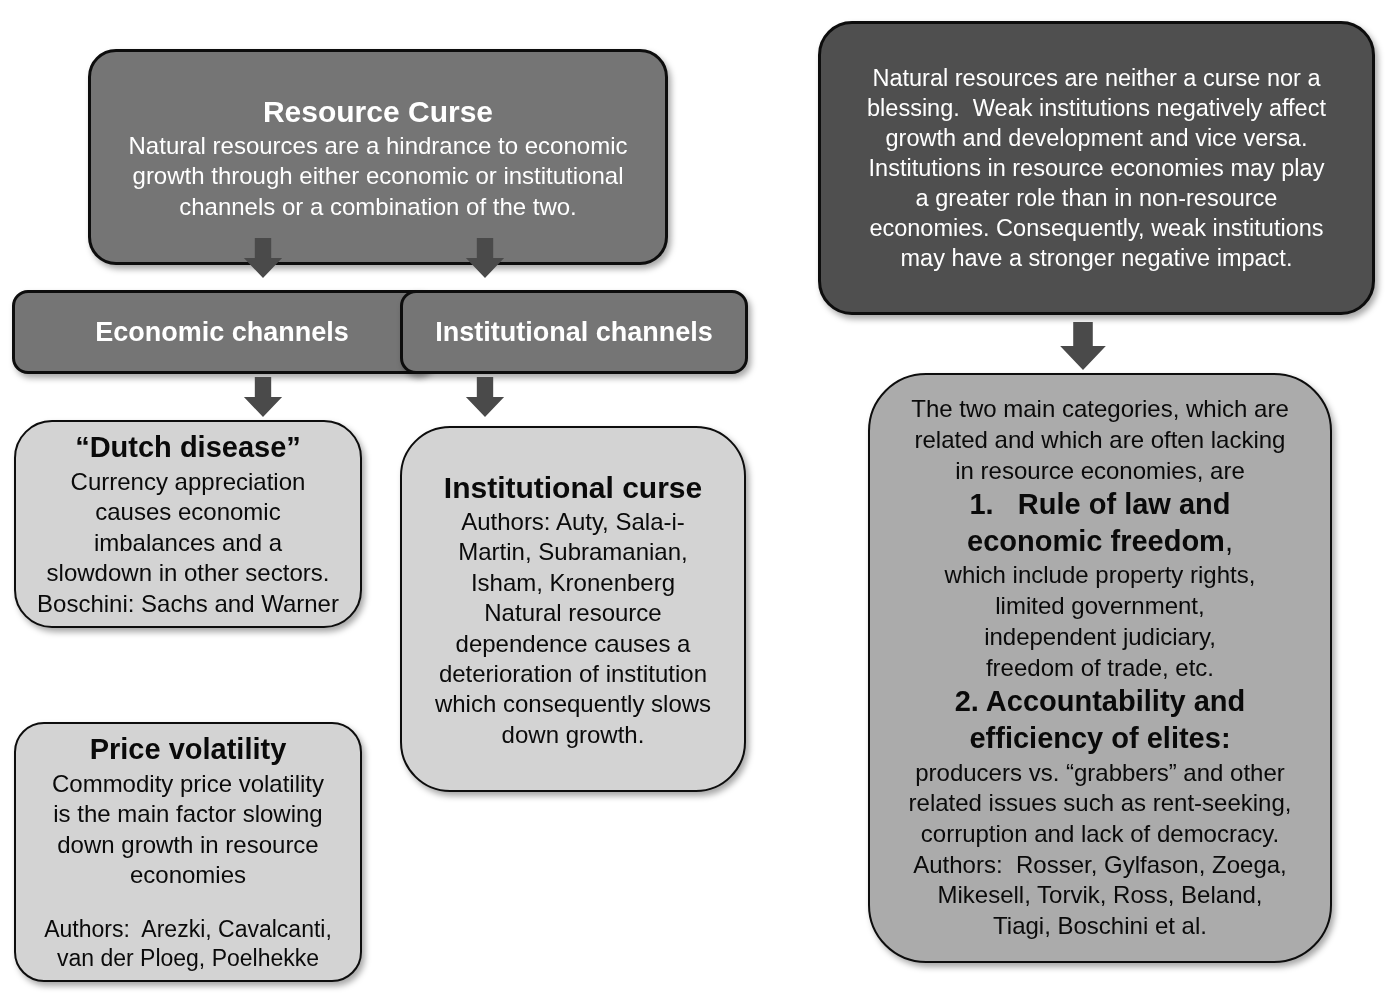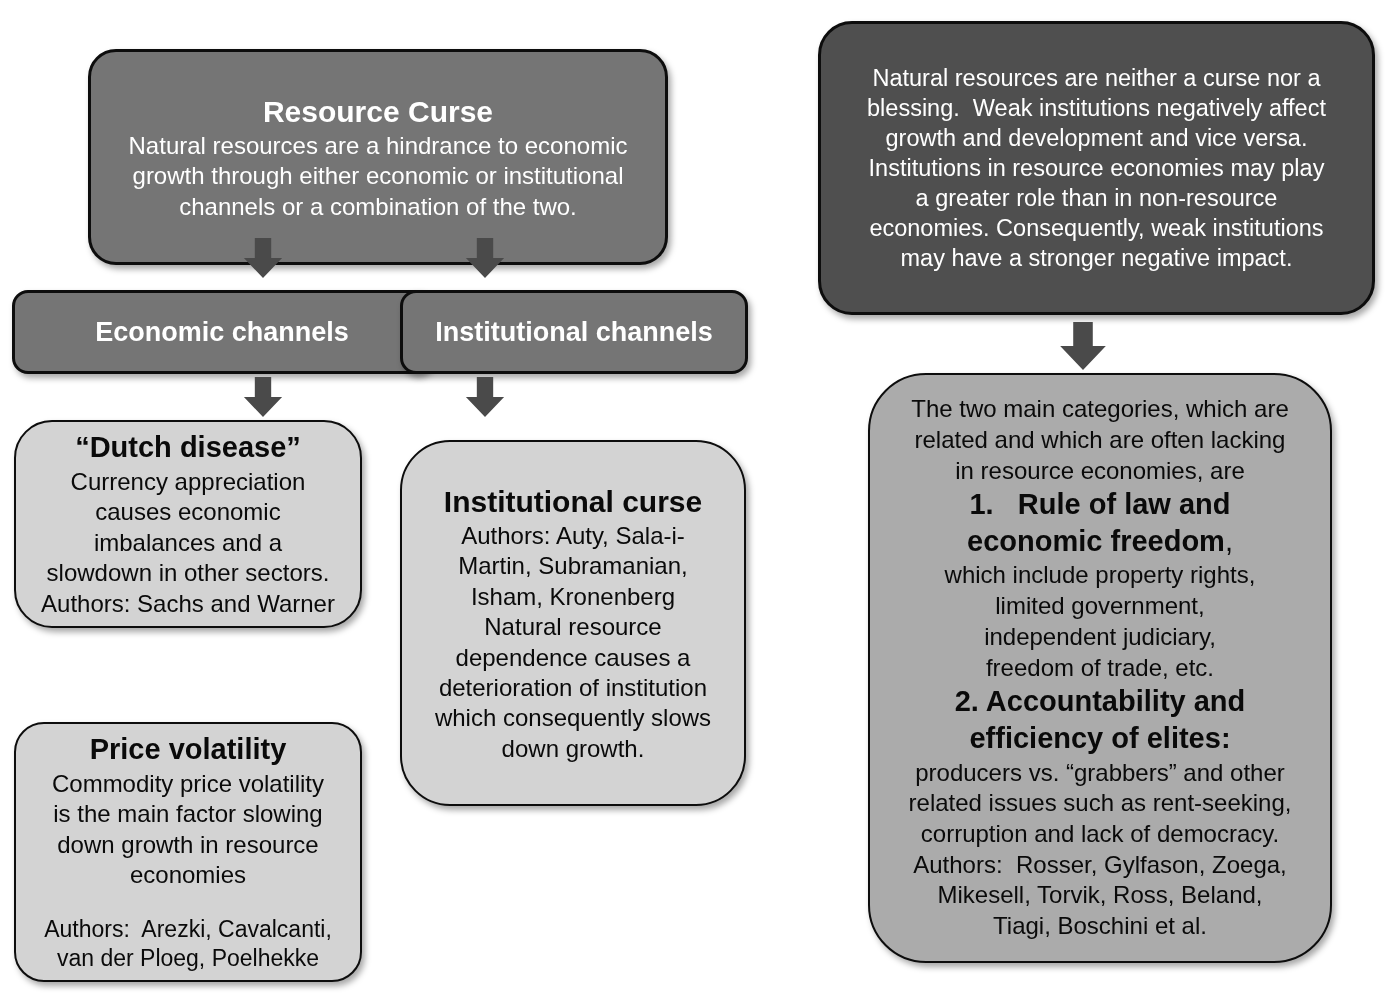--- a/index.html
+++ b/index.html
@@ -32,21 +32,21 @@
   .cat{background:var(--categories-box);color:var(--text-dark);border-width:2.5px;}
 
   .pre{white-space:pre-line;}
 
   
   .resource-curse{left:88px;top:14px;width:580px;height:216px;border-radius:28px;margin-top:35px;}
   .institutionalism{left:818px;top:21px;width:557px;height:294px;border-radius:34px;}
   .econ-channels{left:12px;top:290px;width:420px;height:84px;border-radius:16px;}
   .inst-channels{left:400px;top:290px;width:348px;height:84px;border-radius:16px;}
   .dutch{left:14px;top:420px;width:348px;height:208px;border-radius:38px;padding:6px 10px;}
-  .inst-curse{left:400px;top:440px;width:346px;height:366px;border-radius:50px;padding:6px 12px;align-items:center;}
+  .inst-curse{left:400px;top:426px;width:346px;height:366px;border-radius:50px;padding:6px 12px;align-items:center;}
   .price{left:14px;top:722px;width:348px;height:260px;border-radius:30px;padding:6px 8px;}
   .categories{left:868px;top:373px;width:464px;height:590px;border-radius:58px;padding:10px 14px;}
 
   
   .title-xl{font-size:30px;font-weight:bold;line-height:1.3;}
   .body-text{font-size:24px;line-height:1.27;}
   .institutionalism .body-text{font-size:23.5px;line-height:1.28;}
   .channel-label{font-size:27px;font-weight:bold;}
   .title-lg{font-size:29px;font-weight:bold;line-height:1.3;}
   .authors-pv{font-size:23px;line-height:1.27;margin-top:24px;}
@@ -109,21 +109,21 @@
   <svg class="block-arrow a5" width="50" height="48" viewBox="0 0 46 44">
     <polygon points="14,0 32,0 32,22 44,22 23,44 2,22 14,22"></polygon>
   </svg>
 
   <div class="box light dutch">
     <div class="title-lg">“Dutch disease”</div>
     <div class="body-text pre">Currency appreciation
 causes economic
 imbalances and a
 slowdown in other sectors.</div>
-    <div class="body-text pre">Authors: Sachs and Warner</div>
+    <div class="body-text pre">Boschini: Sachs and Warner</div>
   </div>
 
   <div class="box light inst-curse">
     <div class="title-xl">Institutional curse</div>
     <div class="body-text pre">Authors: Auty, Sala-i-
 Martin, Subramanian,
 Isham, Kronenberg</div>
     <div class="body-text pre">Natural resource
 dependence causes a
 deterioration of institution

